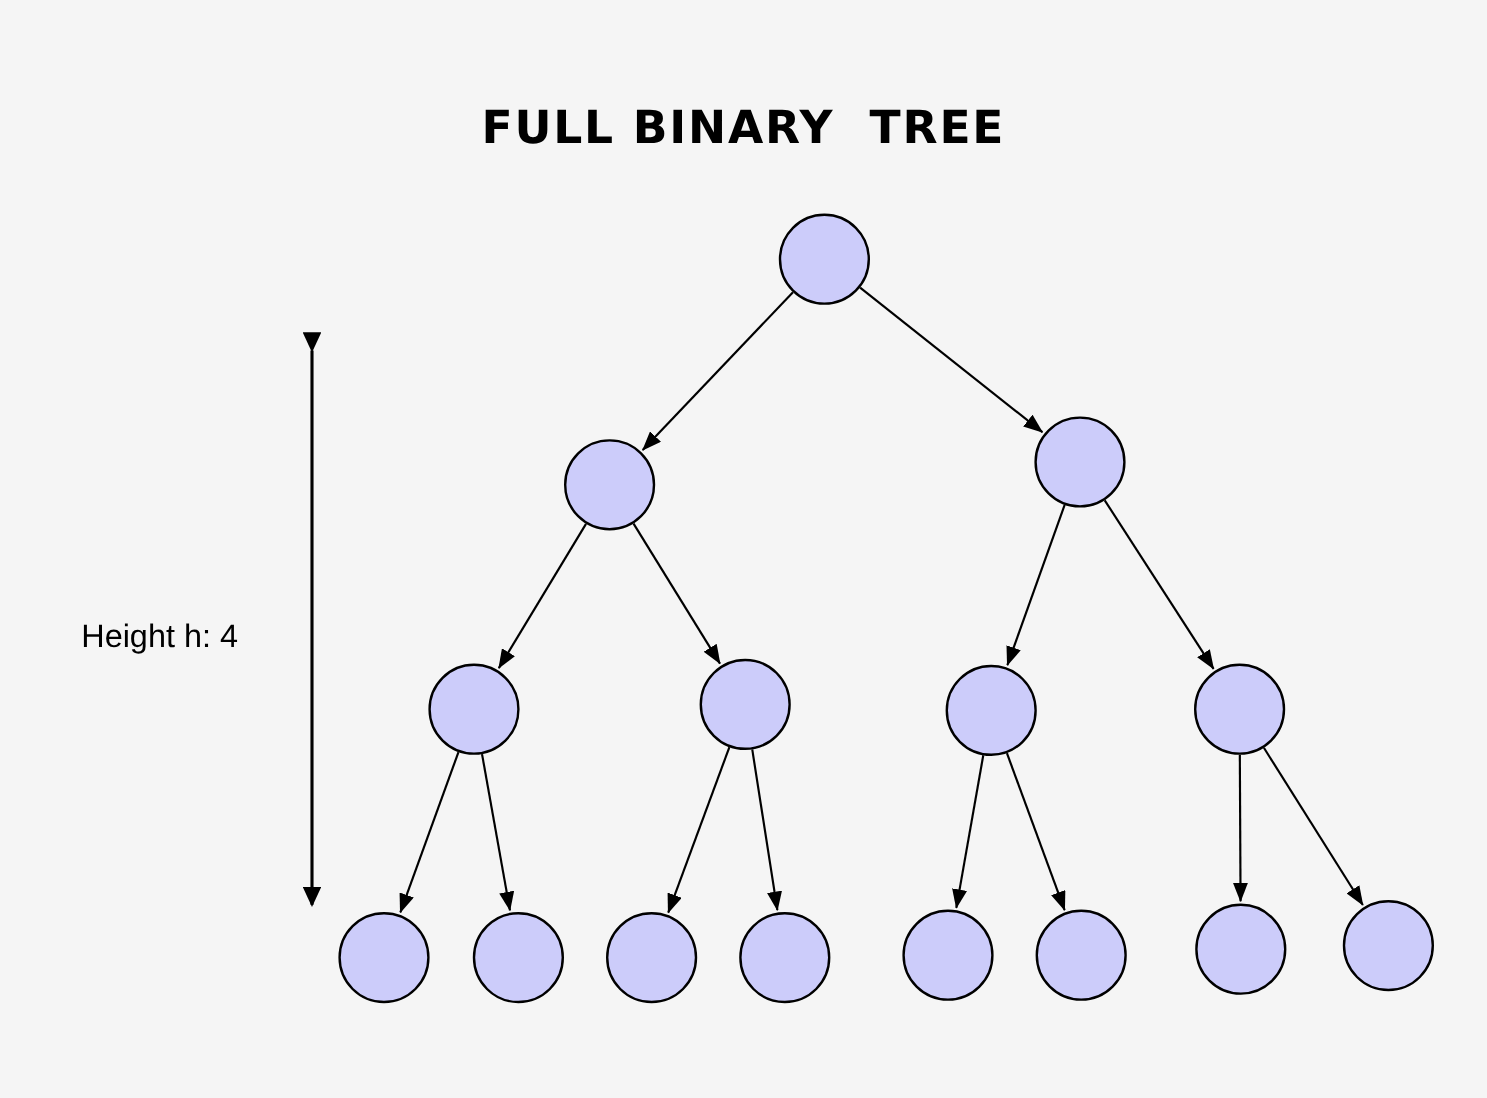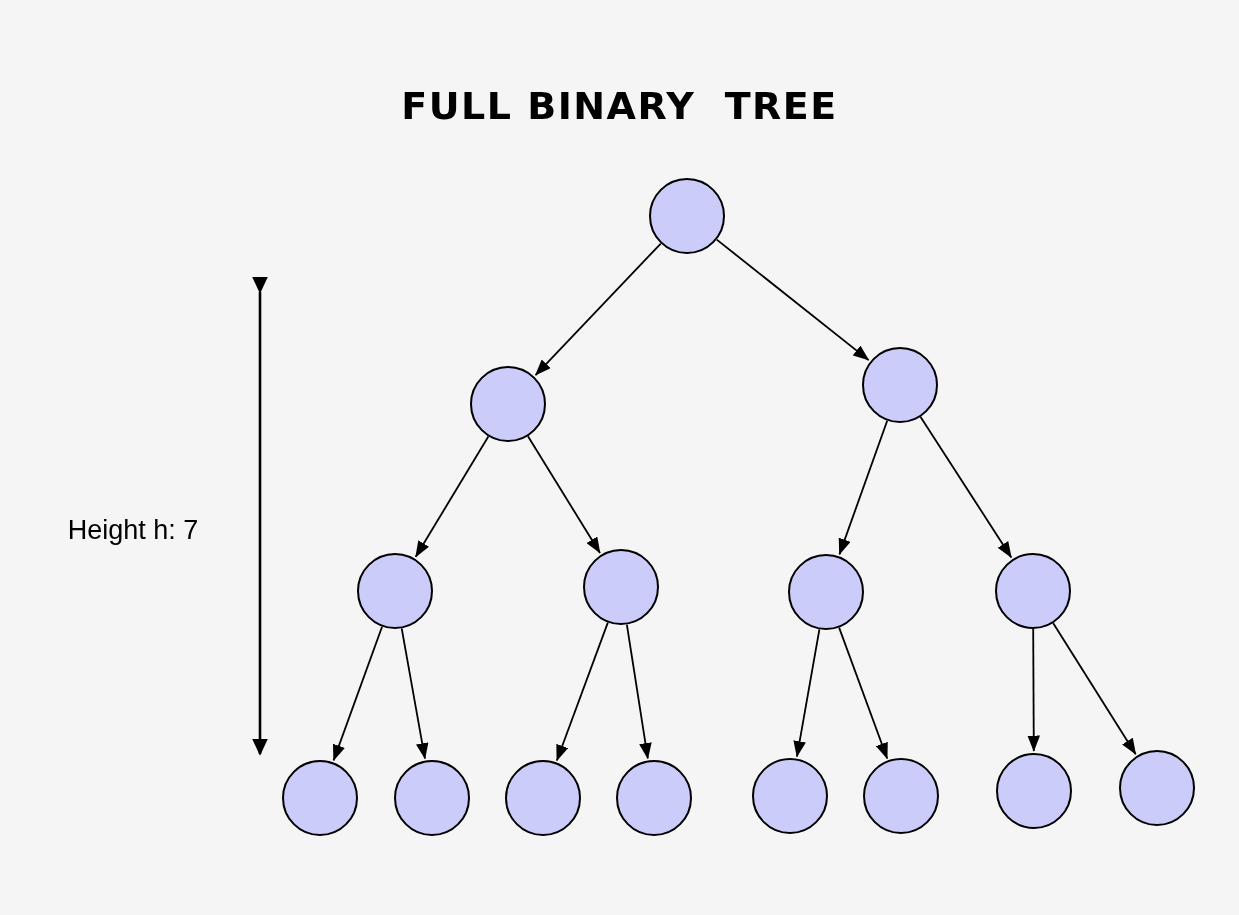--- a/index.html
+++ b/index.html
@@ -51,21 +51,21 @@
   svg { display: block; }
 </style>
 </head>
 <body>
 
 <div id="diagram-root">
 
   <div class="diagram-title">FULL BINARY  TREE</div>
 
   <div class="annotation-block">
-    <span class="annotation-line">Height h: 7</span>
+    <span class="annotation-line">Height h: 4</span>
   </div>
 
   <svg id="tree-svg" width="1239" height="915" viewBox="0 0 1239 915">
     <defs>
       <marker id="arrowhead" markerWidth="9" markerHeight="7" refX="8.6" refY="3.5" orient="auto" markerUnits="strokeWidth">
         <polygon points="0 0, 9 3.5, 0 7" fill="#000000"></polygon>
       </marker>
       <marker id="arrow-up" markerWidth="7" markerHeight="6" refX="5.8" refY="3" orient="auto" markerUnits="strokeWidth">
         <polygon points="0 0, 6.5 3, 0 6" fill="#000000"></polygon>
       </marker>

